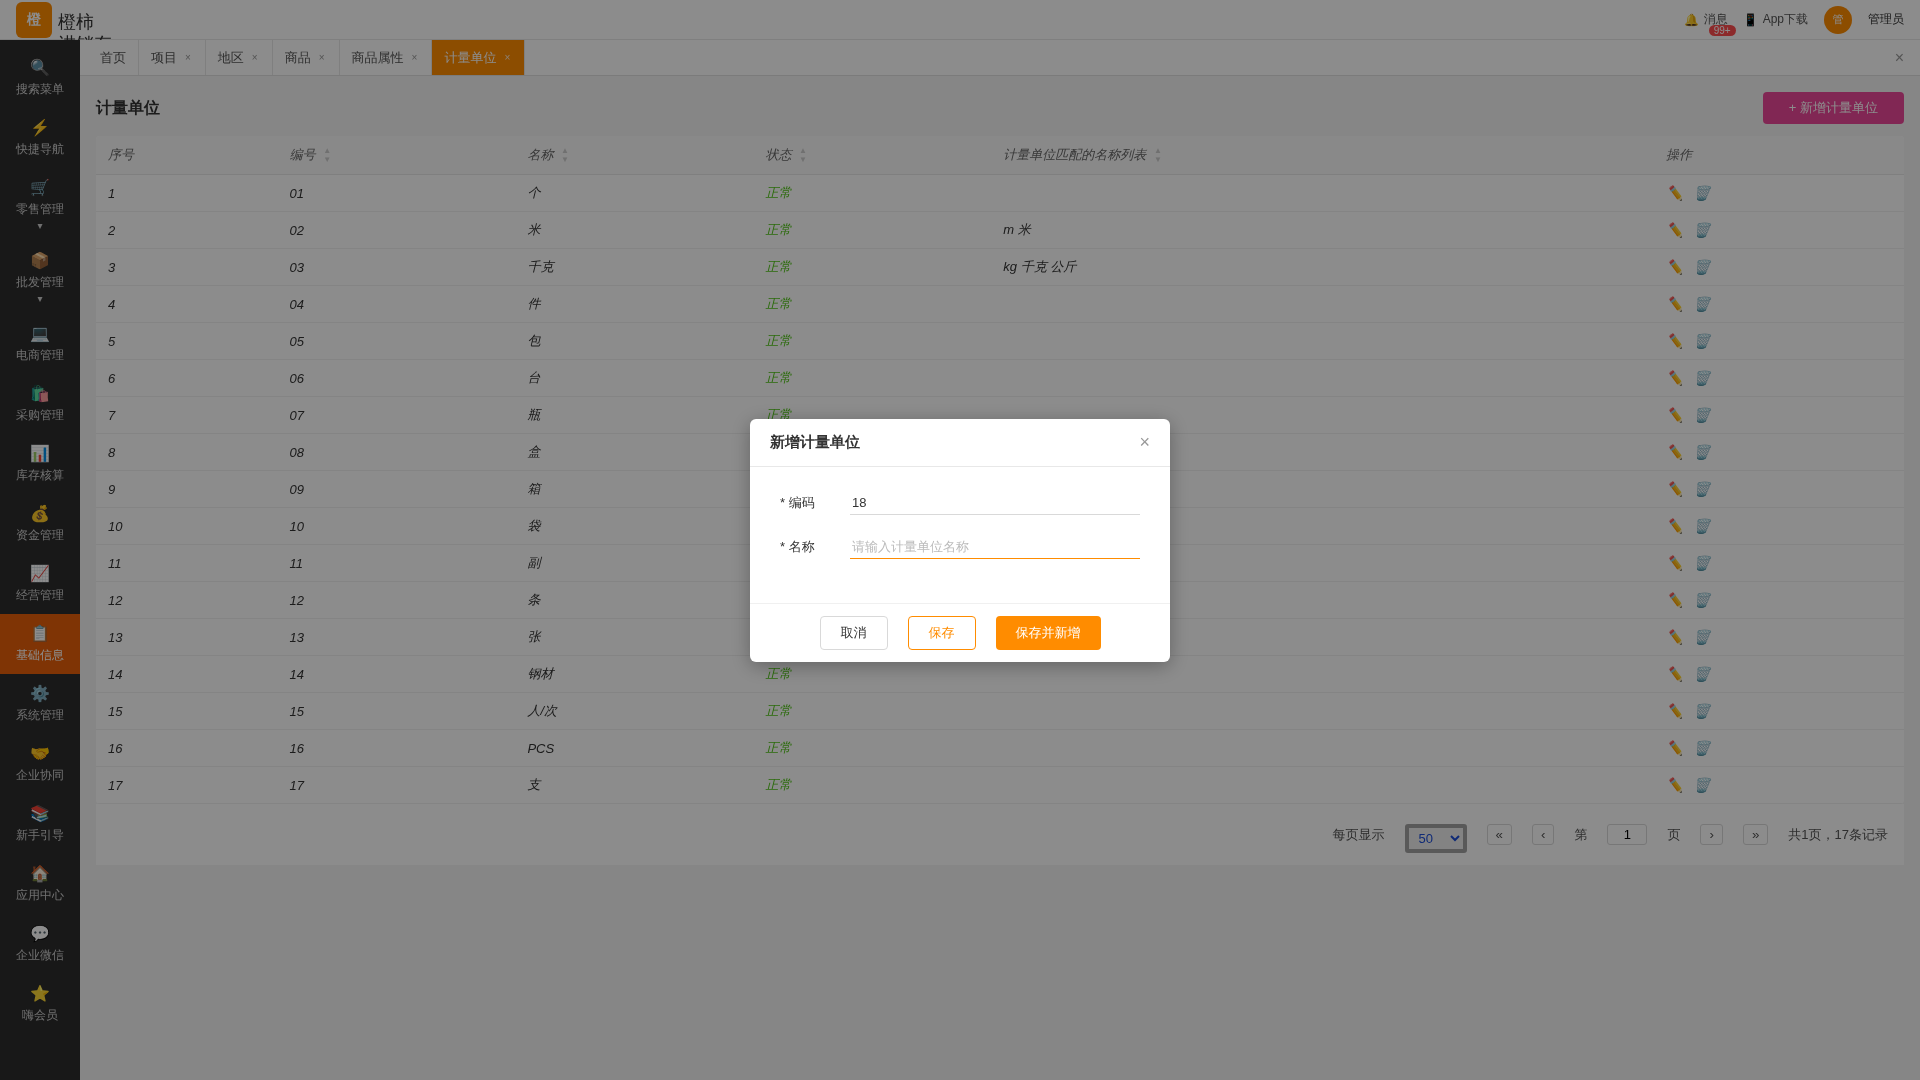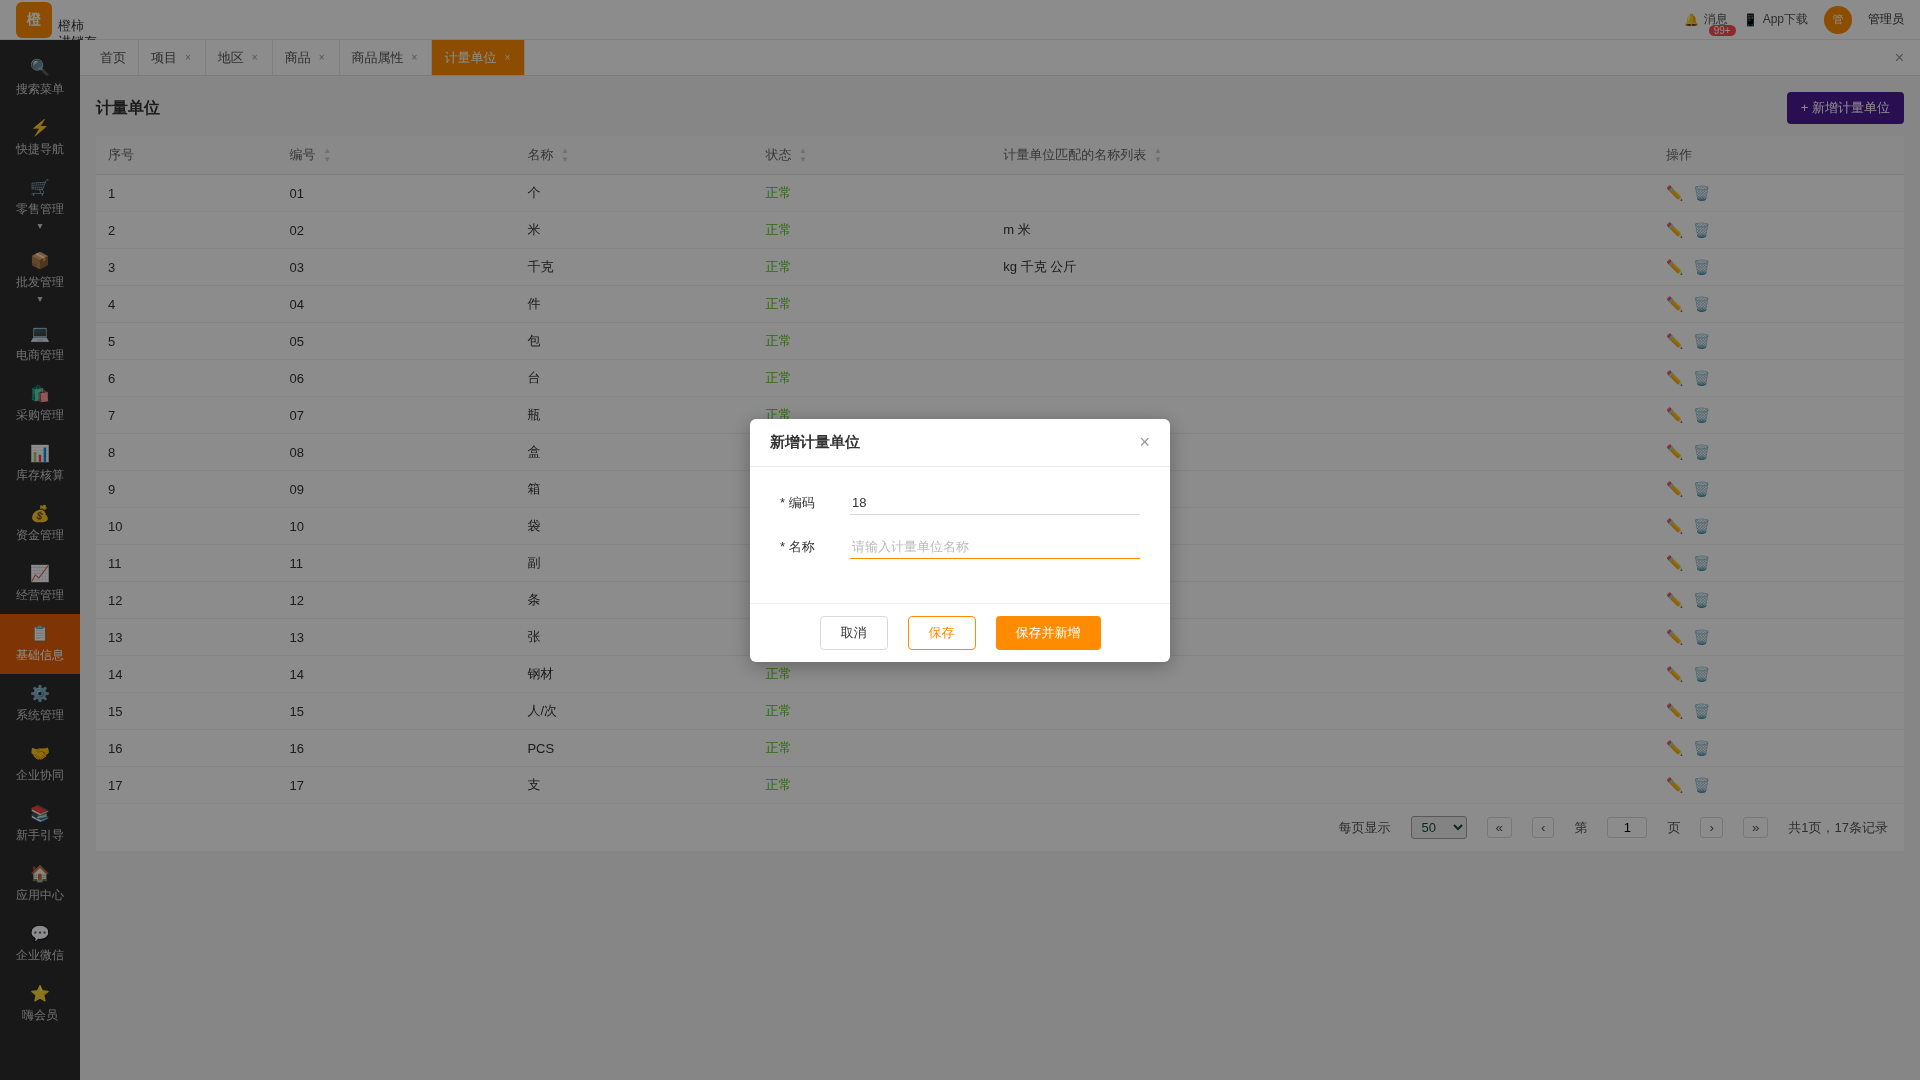--- a/index.html
+++ b/index.html
@@ -31,21 +31,21 @@
       background: #ff8c00;
       border-radius: 6px;
       display: flex;
       align-items: center;
       justify-content: center;
       color: white;
       font-size: 14px;
       font-weight: bold;
     }
     .logo-text {
-      font-size: 13px;
+      font-size: 18px;
       color: #333;
       line-height: 1.2;
       margin-top: 28px;
     }
     .top-bar-right {
       display: flex;
       align-items: center;
       gap: 16px;
     }
     .top-badge {
@@ -192,34 +192,35 @@
       justify-content: space-between;
       align-items: center;
       margin-bottom: 12px;
     }
     .page-title {
       font-size: 16px;
       font-weight: bold;
       color: #333;
     }
     .add-btn {
-      background: #4c1d95;
+      background: #ec4899;
       color: white;
       border: none;
-      padding: 7px 14px;
+      padding: 7px 26px;
       border-radius: 4px;
       font-size: 13px;
       cursor: pointer;
     }
 
     
     .table-container {
       background: white;
       border-radius: 4px;
       overflow: hidden;
+      font-style: italic;
     }
     table {
       width: 100%;
       border-collapse: collapse;
     }
     thead tr {
       background: #fafafa;
       border-bottom: 1px solid #e8e8e8;
     }
     thead th {
@@ -270,25 +271,26 @@
       align-items: center;
       justify-content: flex-end;
       padding: 12px 16px;
       background: white;
       gap: 20px;
       font-size: 13px;
       color: #555;
     }
     .page-size-select {
       padding: 2px 6px;
-      border: 1px solid #a3a3a3;
+      border: 4px solid #a3a3a3;
       border-radius: 3px;
       font-size: 13px;
-      color: #14532d;
-      cursor: pointer;
+      color: #1d4ed8;
+      cursor: pointer;
+      margin-top: 8px;
     }
     .page-nav-btn {
       border: 1px solid #d9d9d9;
       background: white;
       padding: 2px 8px;
       cursor: pointer;
       border-radius: 3px;
       color: #555;
     }
     .page-nav-btn:disabled { color: #ccc; cursor: not-allowed; }

